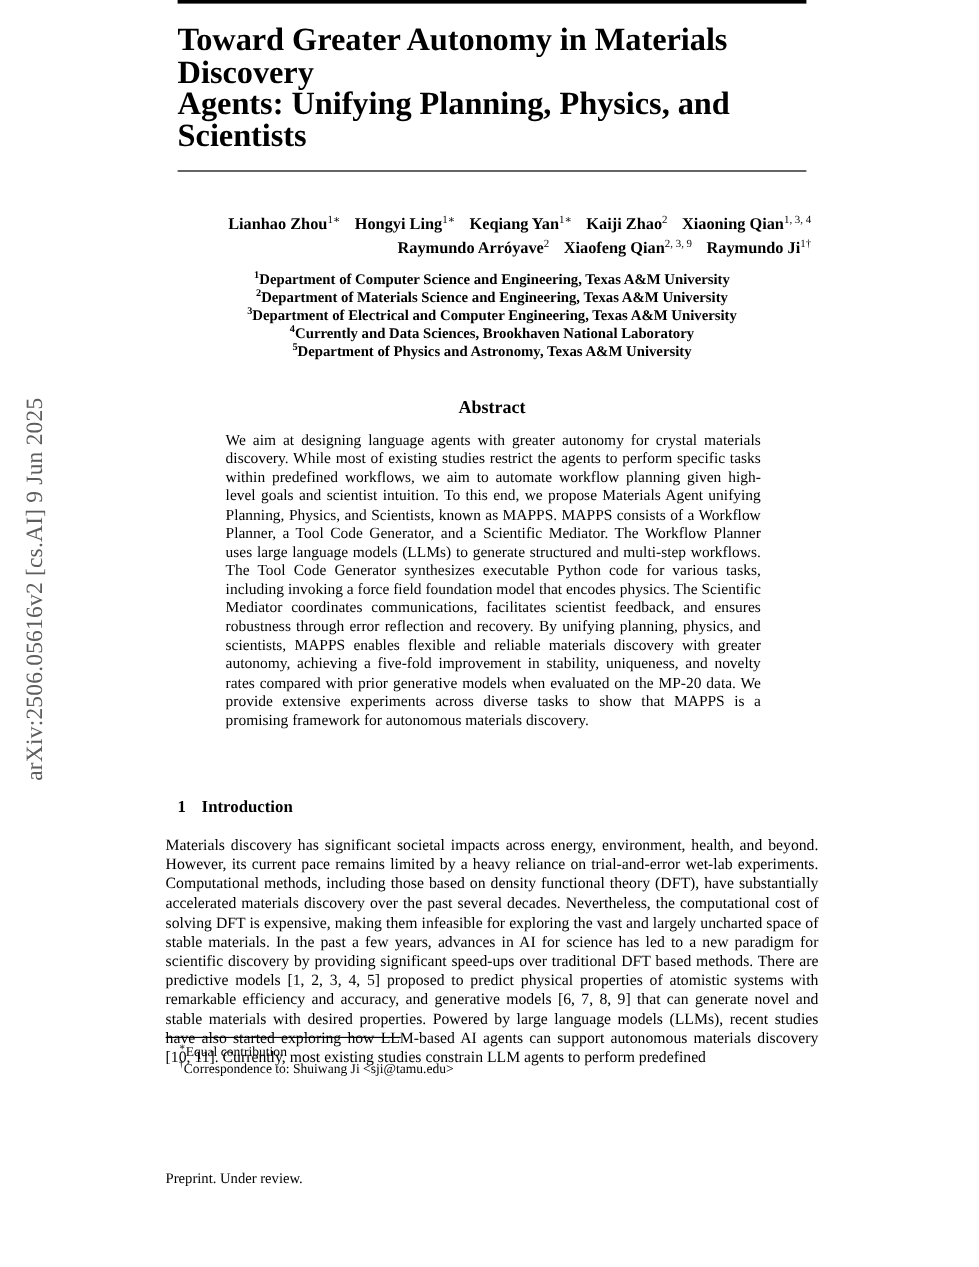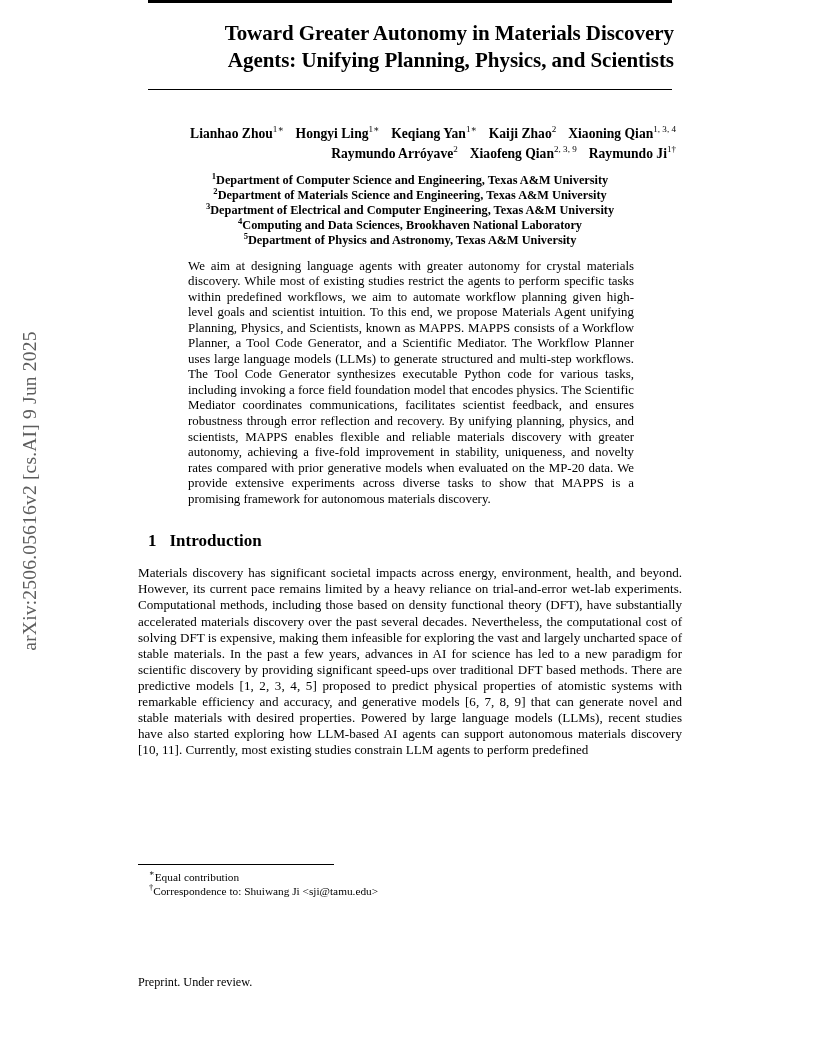--- a/index.html
+++ b/index.html
@@ -63,26 +63,25 @@
     margin-left: 10px;
   }
 
   #title-block {
     margin-top: 17px;
     margin-bottom: 16px;
     padding-left: 10px;
     padding-right: 8px;
   }
   .paper-title {
-    font-size: 21px;
+    font-size: 27px;
     font-weight: bold;
     line-height: 26.5px;
     letter-spacing: -0.05px;
     margin: 0;
-    text-align: right;
   }
   .paper-title .line2 { display: block; }
 
   
   #authors {
     margin-top: 34px;
     text-align: right;
     font-size: 13.6px;
     font-weight: bold;
     line-height: 20px;
@@ -126,23 +125,23 @@
     padding-right: 48px;
     font-size: 12.9px;
     line-height: 15.55px;
     text-align: justify;
     text-justify: inter-word;
     hyphens: none;
   }
 
   
   #intro-heading {
-    margin-top: 24px;
+    margin-top: 58px;
     padding-left: 10px;
-    font-size: 17px;
+    font-size: 14px;
     font-weight: bold;
   }
   #intro-heading .secnum { margin-right: 13px; }
   #intro-body {
     margin-top: 14px;
     font-size: 13.1px;
     line-height: 16.1px;
     text-align: justify;
     text-justify: inter-word;
     width: 544px;
@@ -202,24 +201,25 @@
 
   <div id="authors">
     <span class="auth-line" id="author-line-1"><span class="auth"><span>Lianhao Zhou</span><span class="sup">1∗</span></span><span class="auth"><span>Hongyi Ling</span><span class="sup">1∗</span></span><span class="auth"><span>Keqiang Yan</span><span class="sup">1∗</span></span><span class="auth"><span>Kaiji Zhao</span><span class="sup">2</span></span><span class="auth"><span>Xiaoning Qian</span><span class="sup">1, 3, 4</span></span></span>
     <span class="auth-line" id="author-line-2"><span class="auth"><span>Raymundo Arróyave</span><span class="sup">2</span></span><span class="auth"><span>Xiaofeng Qian</span><span class="sup">2, 3, 9</span></span><span class="auth"><span>Raymundo Ji</span><span class="sup">1†</span></span></span>
   </div>
 
   <div id="affiliations">
       <span class="aff-line"><span class="asup">1</span><span>Department of Computer Science and Engineering, Texas A&amp;M University</span></span>
       <span class="aff-line"><span class="asup">2</span><span>Department of Materials Science and Engineering, Texas A&amp;M University</span></span>
       <span class="aff-line"><span class="asup">3</span><span>Department of Electrical and Computer Engineering, Texas A&amp;M University</span></span>
-      <span class="aff-line"><span class="asup">4</span><span>Computing and Data Sciences, Brookhaven National Laboratory</span></span>
+      <span class="aff-line"><span class="asup">4</span><span>Currently and Data Sciences, Brookhaven National Laboratory</span></span>
       <span class="aff-line"><span class="asup">5</span><span>Department of Physics and Astronomy, Texas A&amp;M University</span></span>
     </div>
 
+  <div id="abstract-heading">Abstract</div>
   <p id="abstract-body">We aim at designing language agents with greater autonomy for crystal materials discovery. While most of existing studies restrict the agents to perform specific tasks within predefined workflows, we aim to automate workflow planning given high-level goals and scientist intuition. To this end, we propose Materials Agent unifying Planning, Physics, and Scientists, known as MAPPS. MAPPS consists of a Workflow Planner, a Tool Code Generator, and a Scientific Mediator. The Workflow Planner uses large language models (LLMs) to generate structured and multi-step workflows. The Tool Code Generator synthesizes executable Python code for various tasks, including invoking a force field foundation model that encodes physics. The Scientific Mediator coordinates communications, facilitates scientist feedback, and ensures robustness through error reflection and recovery. By unifying planning, physics, and scientists, MAPPS enables flexible and reliable materials discovery with greater autonomy, achieving a five-fold improvement in stability, uniqueness, and novelty rates compared with prior generative models when evaluated on the MP-20 data. We provide extensive experiments across diverse tasks to show that MAPPS is a promising framework for autonomous materials discovery.</p>
 
   <div id="intro-heading">
     <span class="secnum">1</span><span>Introduction</span>
   </div>
   <p id="intro-body">Materials discovery has significant societal impacts across energy, environment, health, and beyond. However, its current pace remains limited by a heavy reliance on trial-and-error wet-lab experiments. Computational methods, including those based on density functional theory (DFT), have substantially accelerated materials discovery over the past several decades. Nevertheless, the computational cost of solving DFT is expensive, making them infeasible for exploring the vast and largely uncharted space of stable materials. In the past a few years, advances in AI for science has led to a new paradigm for scientific discovery by providing significant speed-ups over traditional DFT based methods. There are predictive models [1, 2, 3, 4, 5] proposed to predict physical properties of atomistic systems with remarkable efficiency and accuracy, and generative models [6, 7, 8, 9] that can generate novel and stable materials with desired properties. Powered by large language models (LLMs), recent studies have also started exploring how LLM-based AI agents can support autonomous materials discovery [10, 11]. Currently, most existing studies constrain LLM agents to perform predefined</p>
 
   <div id="footnote-block">
     <div id="footnote-rule"></div>
     <div id="footnote-list">

